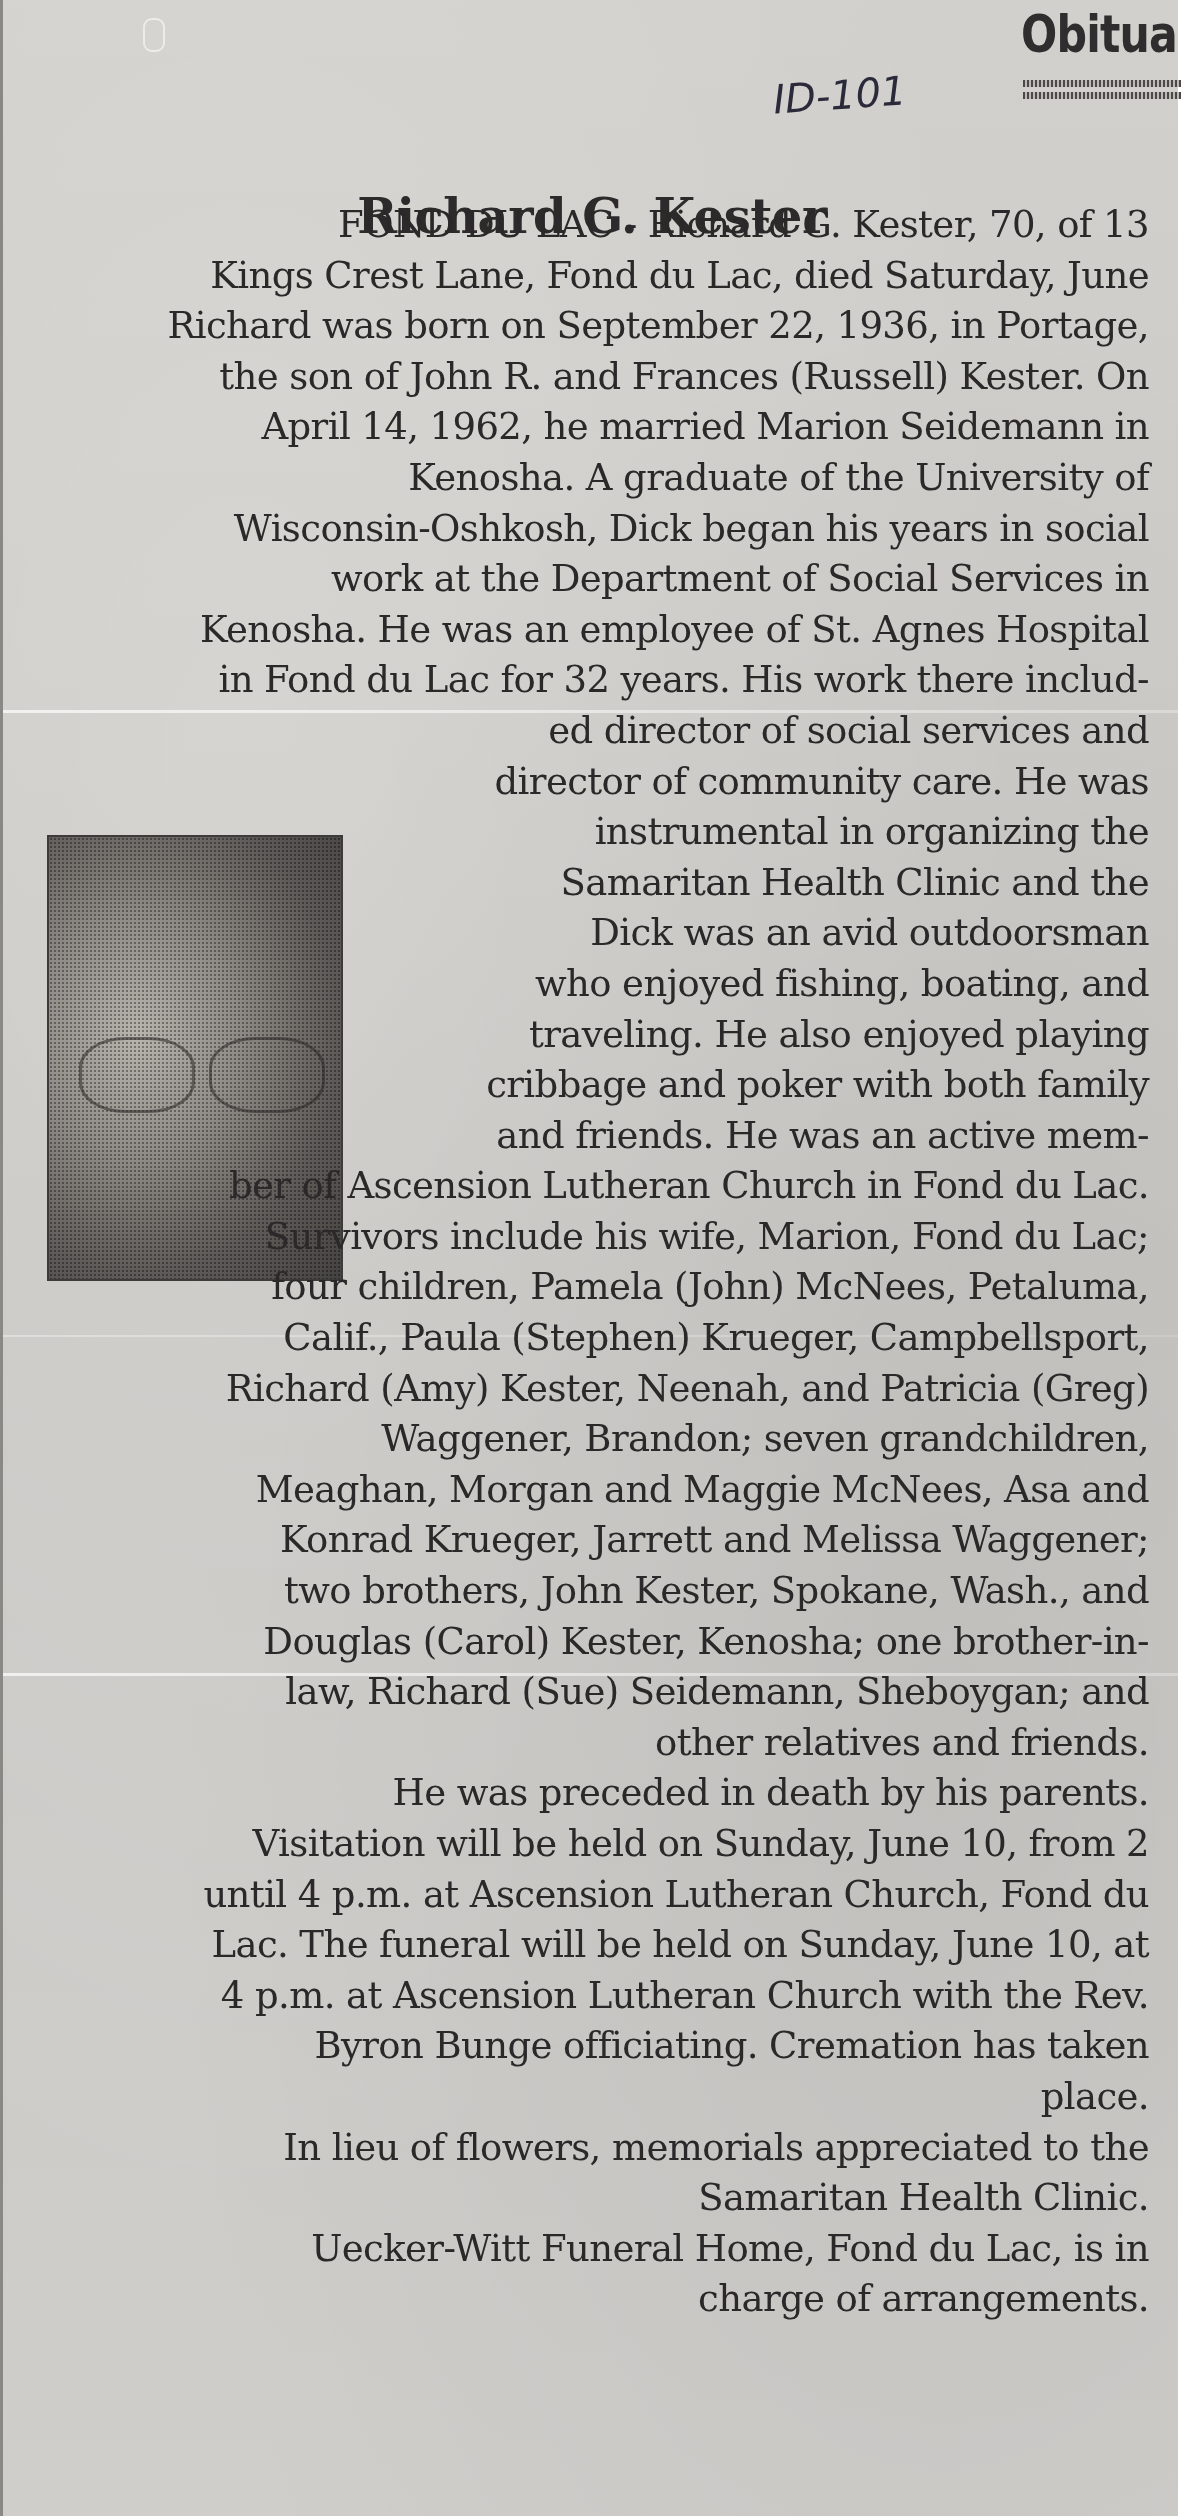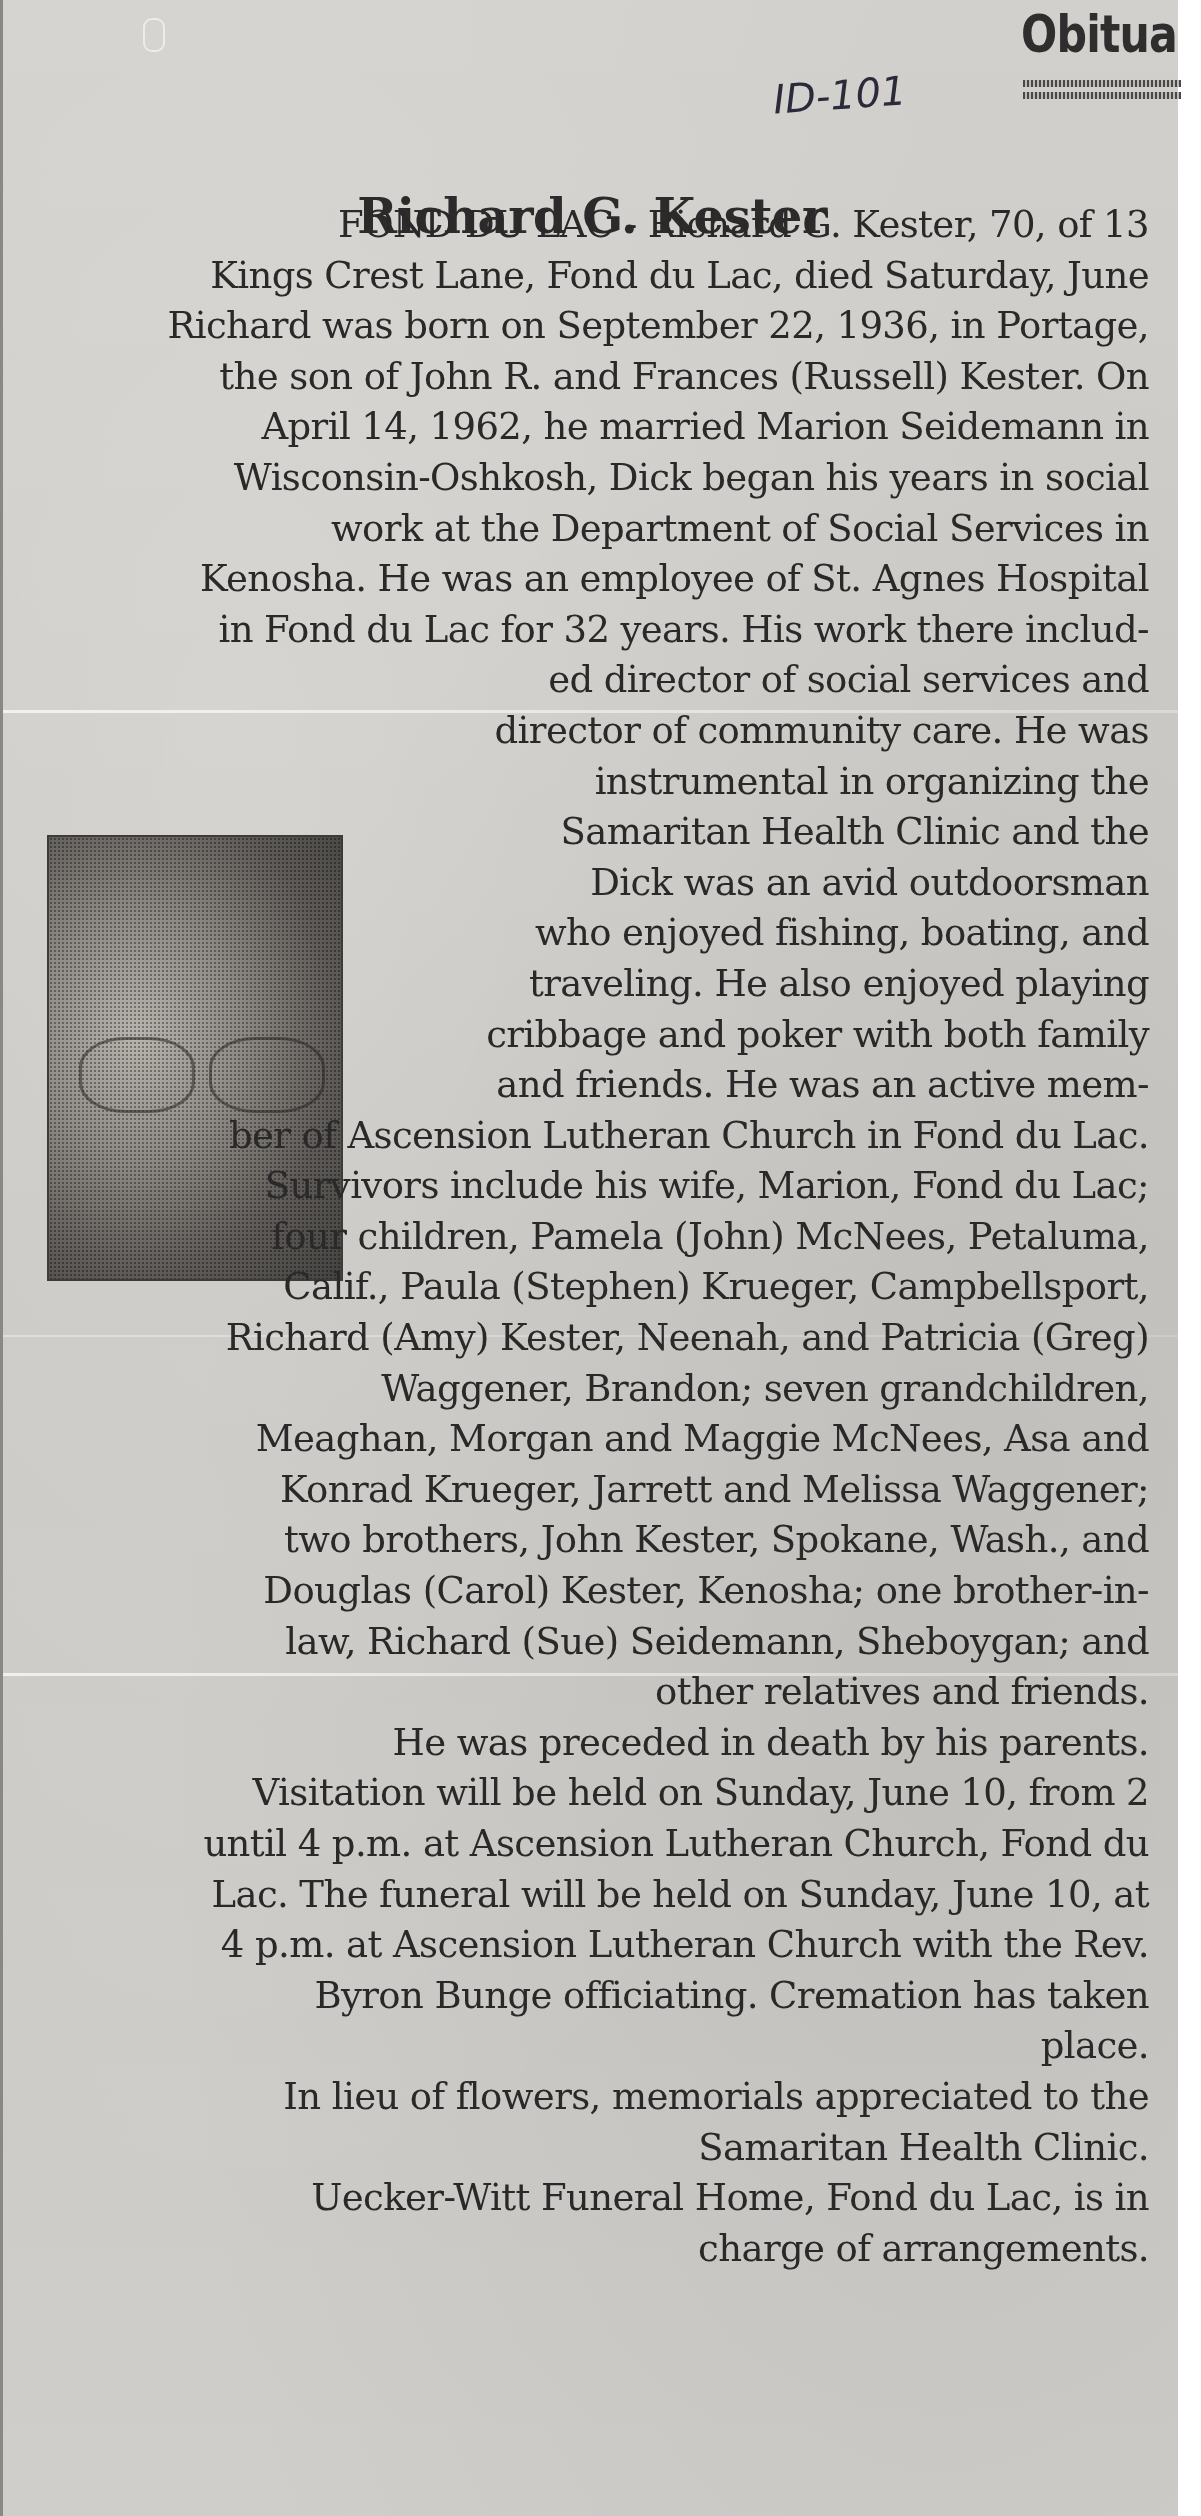--- a/index.html
+++ b/index.html
@@ -105,20 +105,21 @@
     <div class="glasses"></div>
     <div class="glasses right"></div>
   </div>
 
   <div class="body-text">
     <span class="line indent">FOND DU LAC - Richard G. Kester, 70, of 13</span>
     <span class="line">Kings Crest Lane, Fond du Lac, died Saturday, June</span>
     <span class="line indent">Richard was born on September 22, 1936, in Portage,</span>
     <span class="line">the son of John R. and Frances (Russell) Kester. On</span>
     <span class="line">April 14, 1962, he married Marion Seidemann in</span>
+    <span class="line">Kenosha. A graduate of the University of</span>
     <span class="line">Wisconsin-Oshkosh, Dick began his years in social</span>
     <span class="line">work at the Department of Social Services in</span>
     <span class="line">Kenosha. He was an employee of St. Agnes Hospital</span>
     <span class="line">in Fond du Lac for 32 years. His work there includ-</span>
     <span class="line wrapline">ed director of social services and</span>
     <span class="line wrapline">director of community care. He was</span>
     <span class="line wrapline">instrumental in organizing the</span>
     <span class="line wrapline">Samaritan Health Clinic and the</span>
     <span class="line wrapline" style="padding-left:365px">Dick was an avid outdoorsman</span>
     <span class="line wrapline">who enjoyed fishing, boating, and</span>

